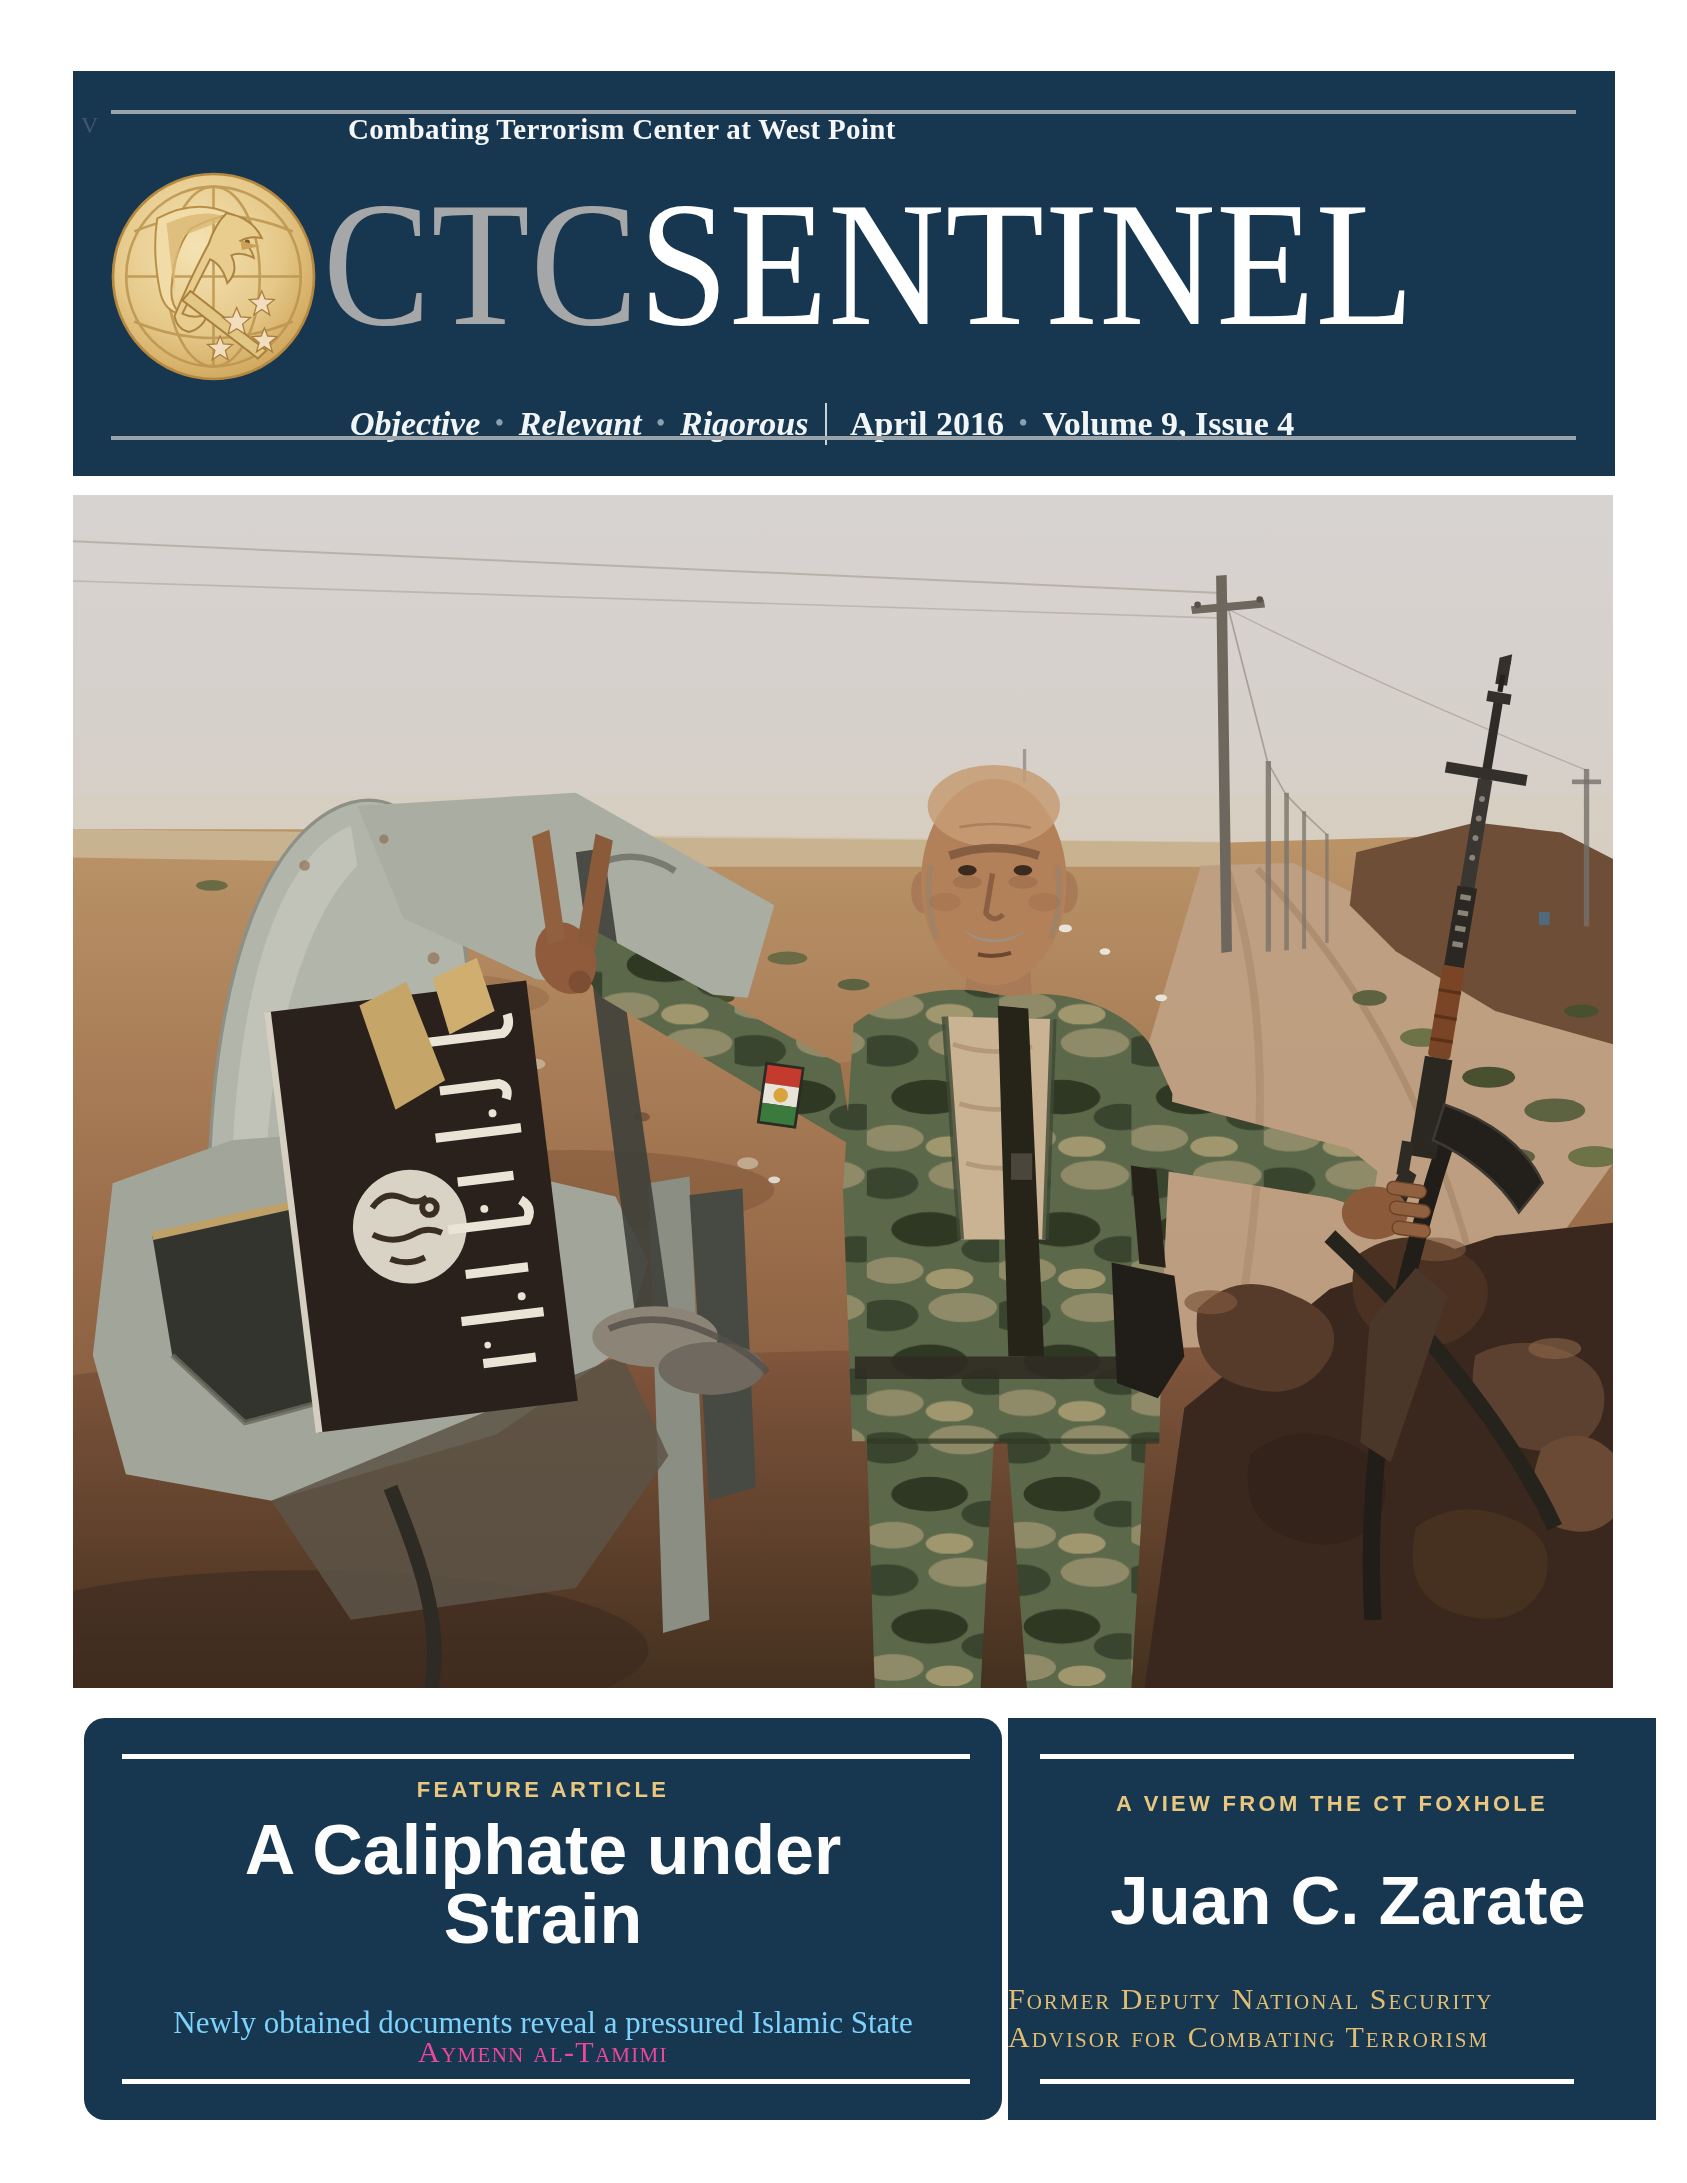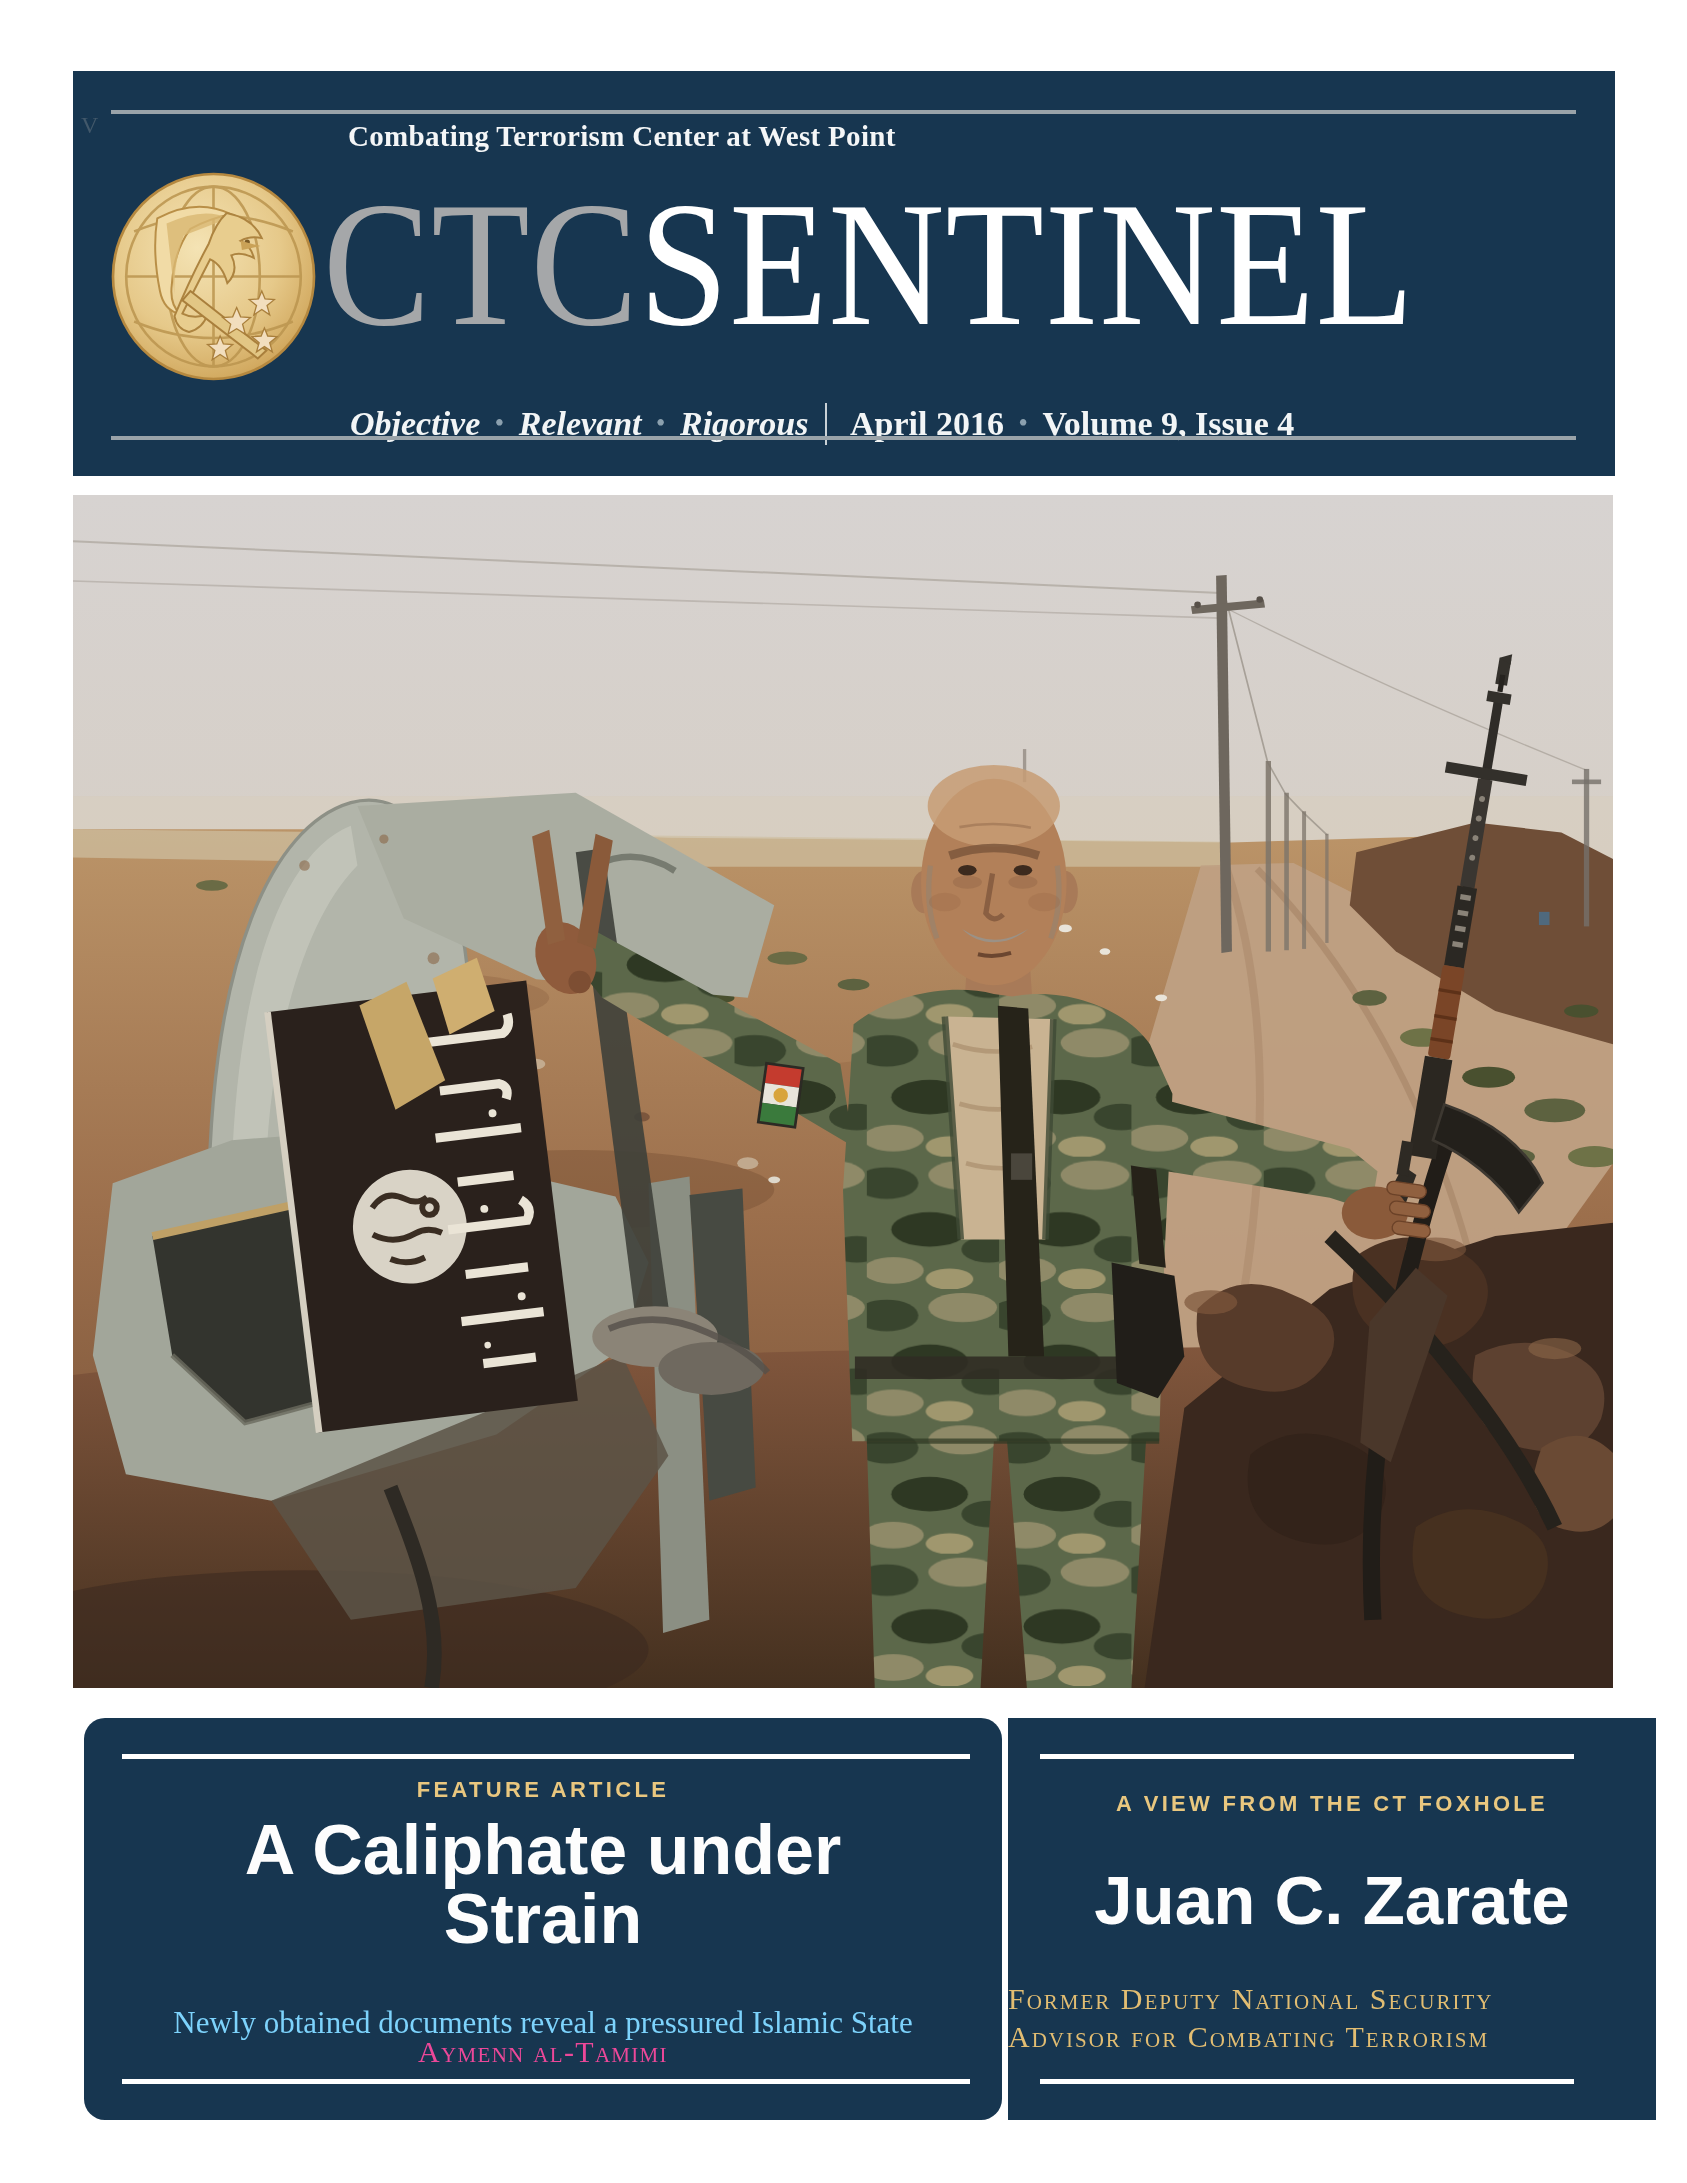--- a/index.html
+++ b/index.html
@@ -4,21 +4,21 @@
 <style>
   html,body{margin:0;padding:0;background:#ffffff;}
   .page{position:relative;width:1687px;height:2183px;background:#ffffff;overflow:hidden;
         font-family:"Liberation Serif",serif;}
   
   .masthead{position:absolute;left:73px;top:71px;width:1542px;height:405px;background:#173650;}
   .rule{position:absolute;background:#9aa3a9;}
   .rule.top{left:38px;top:39px;width:1465px;height:4px;}
   .rule.bottom{left:38px;top:365px;width:1465px;height:4px;}
   .watermark-v{position:absolute;left:8px;top:41px;font:400 24px "Liberation Serif",serif;color:#42586a;}
-  .kicker-top{position:absolute;left:275px;top:51px;font-family:"Liberation Serif",serif;
+  .kicker-top{position:absolute;left:275px;top:44px;font-family:"Liberation Serif",serif;
       font-weight:700;font-size:29px;line-height:1;color:#f4f6f7;letter-spacing:0.3px;}
   .brand{position:absolute;left:250px;top:103px;white-space:nowrap;line-height:1;
       font-family:"Liberation Serif",serif;font-size:179px;font-weight:400;
       transform:scaleX(0.9);transform-origin:left top;letter-spacing:0.005em;}
   .brand .gray{color:#a5a7a9;}
   .brand .white{color:#ffffff;}
   .tagline{position:absolute;left:277px;top:326px;height:53px;display:flex;align-items:center;
       color:#f2f5f6;font-size:34px;white-space:nowrap;}
   .tagline .word{font-style:italic;font-weight:700;}
   .tagline .dot{color:#8ba0ae;font-style:normal;font-size:26.5px;margin:0 14.6px;}
@@ -42,21 +42,21 @@
   .panel.left .kicker{top:61px;}
   .panel.right .kicker{top:75px;}
   .feature-title{position:absolute;left:0;top:98px;width:100%;text-align:center;
       font-family:"Liberation Sans",sans-serif;font-weight:700;font-size:70px;line-height:0.98;
       color:#fdfdfd;}
   .feature-dek{position:absolute;left:0;top:288px;width:100%;text-align:center;
       font-family:"Liberation Serif",serif;font-size:31px;line-height:1.1;color:#7dd3fc;}
   .author{position:absolute;left:0;top:317px;width:100%;text-align:center;
       font-family:"Liberation Serif",serif;font-variant:small-caps;letter-spacing:1.3px;
       font-size:30px;color:#ec4899;}
-  .foxhole-title{position:absolute;left:0;top:148px;width:100%;text-align:center;
+  .foxhole-title{position:absolute;left:16px;top:148px;width:100%;text-align:center;
       font-family:"Liberation Sans",sans-serif;font-weight:700;font-size:69px;line-height:1;
       color:#fdfdfd;}
   .foxhole-sub{position:absolute;left:0;top:262px;width:100%;text-align:left;
       font-family:"Liberation Serif",serif;font-variant:small-caps;letter-spacing:2px;
       font-size:30px;line-height:1.25;color:#e2bd72;}
 </style>
 </head>
 <body>
 
 <div class="page">

